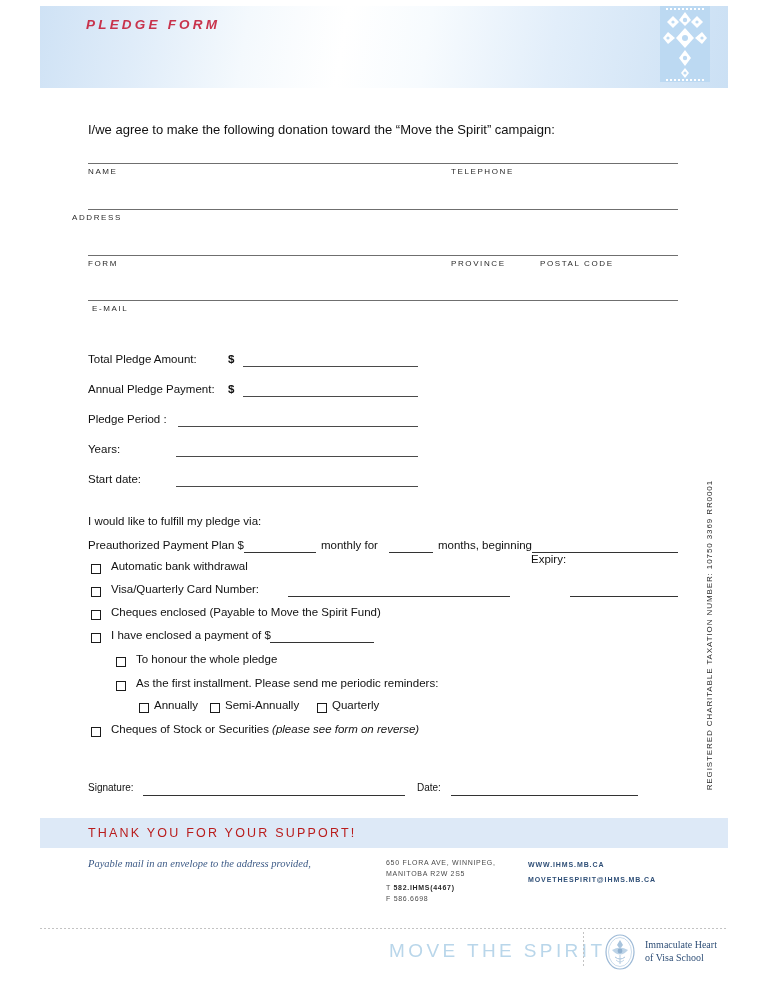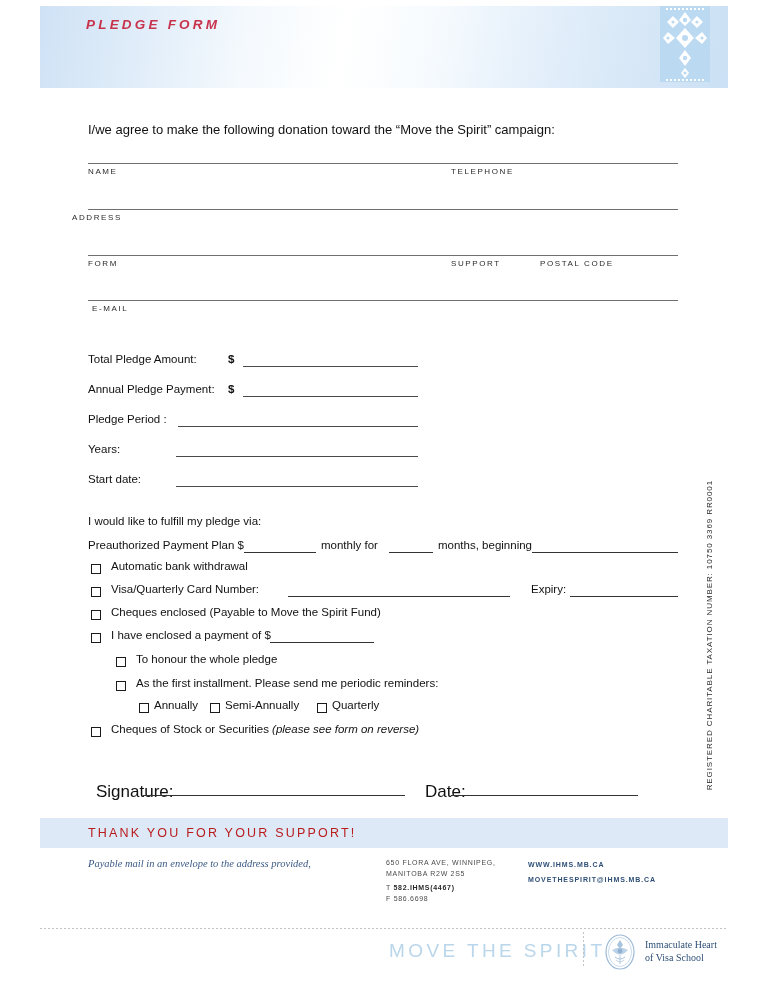--- a/index.html
+++ b/index.html
@@ -106,23 +106,22 @@
     width: 8px;
     height: 8px;
     border: 1px solid #1b1b1b;
     background: #fff;
   }
   .ital { font-style: italic; }
 
   
   .sig-text {
     position: absolute;
-    font-size: 17px;
+    font-size: 10px;
     color: #111;
-    margin-left: 8px;
   }
 
   
   .vertical-note {
     position: absolute;
     left: 705px;
     top: 480px;
     font-size: 8px;
     letter-spacing: 0.9px;
     color: #2b2b2b;
@@ -281,21 +280,21 @@
 
 <div class="rule" style="left:88px; top:163px; width:590px;"></div>
 <div class="fld-label" style="left:88px; top:167px;">NAME</div>
 <div class="fld-label" style="left:451px; top:167px;">TELEPHONE</div>
 
 <div class="rule" style="left:88px; top:209px; width:590px;"></div>
 <div class="fld-label" style="left:72px; top:213px;">ADDRESS</div>
 
 <div class="rule" style="left:88px; top:255px; width:590px;"></div>
 <div class="fld-label" style="left:88px; top:259px;">FORM</div>
-<div class="fld-label" style="left:451px; top:259px;">SUPPORT</div>
+<div class="fld-label" style="left:451px; top:259px;">PROVINCE</div>
 <div class="fld-label" style="left:540px; top:259px;">POSTAL CODE</div>
 
 <div class="rule" style="left:88px; top:300px; width:590px;"></div>
 <div class="fld-label" style="left:72px; top:304px;margin-left:20px;">E-MAIL</div>
 
 <div class="amt-row" style="top:353px;">
   <span class="amt-label">Total Pledge Amount:</span>
   <span class="amt-dollar" style="left:140px;">$</span>
   <span class="amt-line" style="left:155px; width:175px;"></span>
 </div>
@@ -329,21 +328,21 @@
 <div class="inline-line" style="left:389px; top:552px; width:44px;"></div>
 <div class="sec-text" style="left:438px; top:539px;">months, beginning</div>
 <div class="inline-line" style="left:532px; top:552px; width:146px;"></div>
 
 <div class="cbx" style="left:91px; top:564px;"></div>
 <div class="sec-text" style="left:111px; top:560px;">Automatic bank withdrawal</div>
 
 <div class="cbx" style="left:91px; top:587px;"></div>
 <div class="sec-text" style="left:111px; top:583px;">Visa/Quarterly   Card Number:</div>
 <div class="inline-line" style="left:288px; top:596px; width:222px;"></div>
-<div class="sec-text" style="left:531px; top:583px;">Expiry:</div>
+<div class="sec-text" style="left:531px; top:553px;">Expiry:</div>
 <div class="inline-line" style="left:570px; top:596px; width:108px;"></div>
 
 <div class="cbx" style="left:91px; top:610px;"></div>
 <div class="sec-text" style="left:111px; top:606px;">Cheques enclosed (Payable to Move the Spirit Fund)</div>
 
 <div class="cbx" style="left:91px; top:633px;"></div>
 <div class="sec-text" style="left:111px; top:629px;">I have enclosed a payment of $</div>
 <div class="inline-line" style="left:270px; top:642px; width:104px;"></div>
 
 <div class="cbx" style="left:116px; top:657px;"></div>

